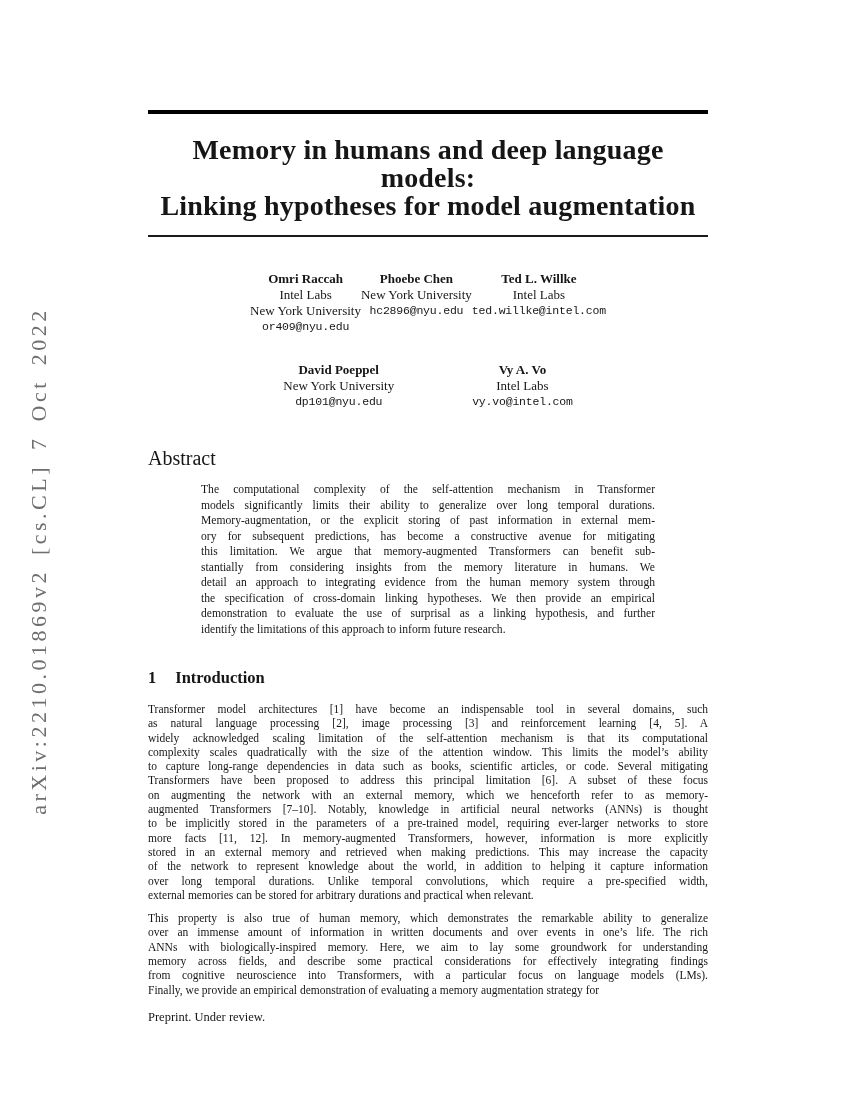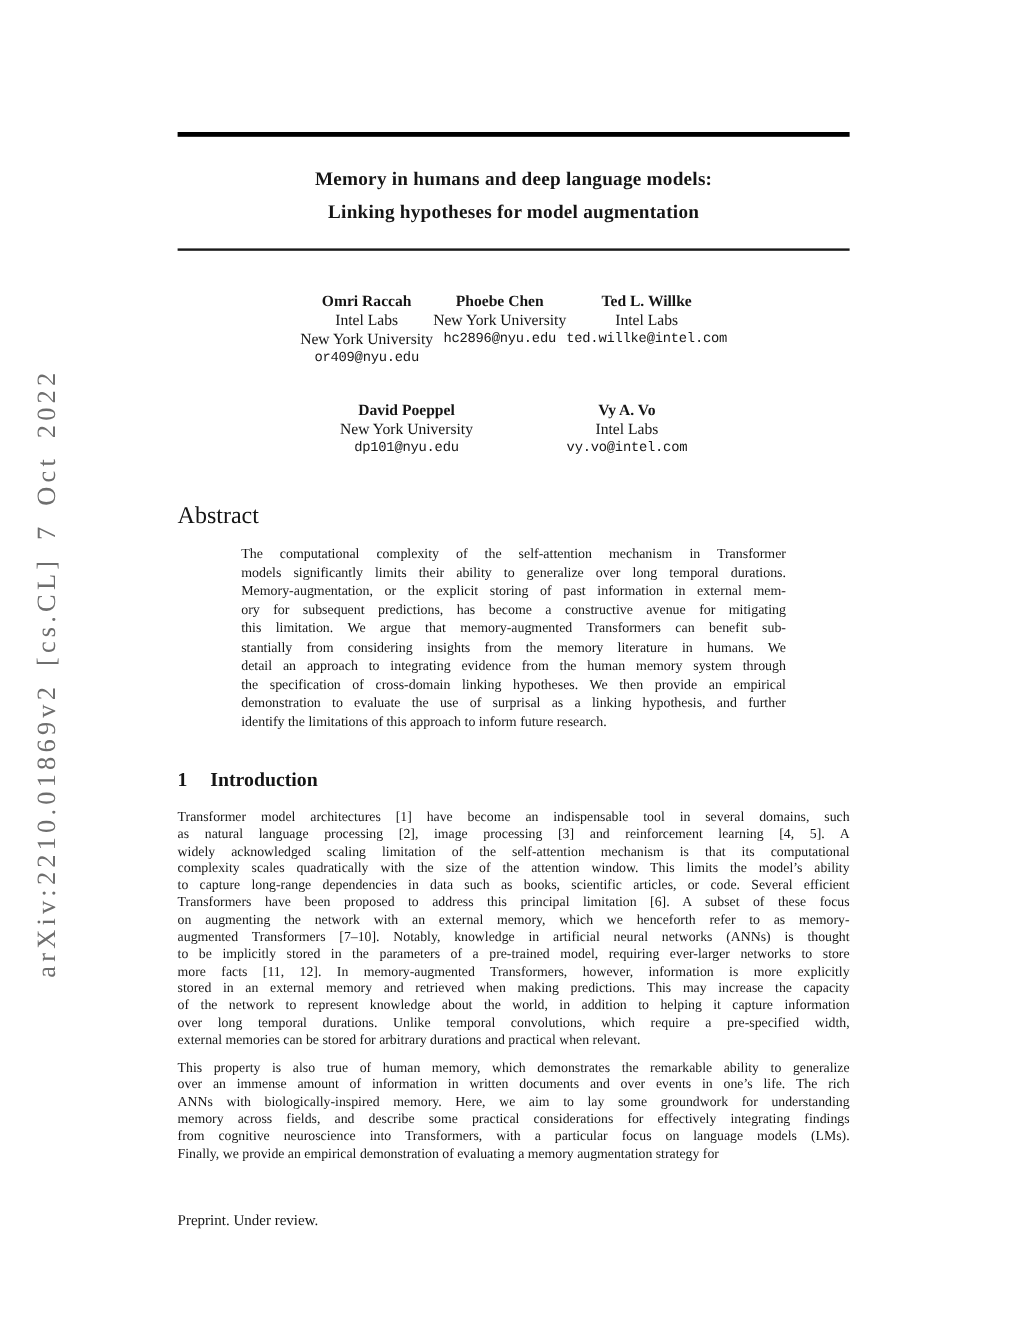--- a/index.html
+++ b/index.html
@@ -24,21 +24,21 @@
     height: 4px;
     background: #000;
   }
   .rule-thin {
     margin-top: 15px;
     height: 2px;
     background: #1a1a1a;
   }
   .paper-title {
     margin-top: 22px;
-    font-size: 16px;
+    font-size: 28px;
     font-weight: bold;
     line-height: 28px;
     text-align: center;
     letter-spacing: 0.2px;
   }
   .paper-title .line { text-align: center; }
   
   .jlines .line {
     text-align: justify;
     text-align-last: justify;
@@ -181,21 +181,21 @@
 
     <div class="section-heading">
       <span class="sec-num">1</span><span>Introduction</span>
     </div>
 
     <div class="body-para first jlines">
         <div class="line">Transformer model architectures [1] have become an indispensable tool in several domains, such</div>
         <div class="line">as natural language processing [2], image processing [3] and reinforcement learning [4, 5].  A</div>
         <div class="line">widely acknowledged scaling limitation of the self-attention mechanism is that its computational</div>
         <div class="line">complexity scales quadratically with the size of the attention window. This limits the model’s ability</div>
-        <div class="line">to capture long-range dependencies in data such as books, scientific articles, or code. Several efficient</div>
+        <div class="line">to capture long-range dependencies in data such as books, scientific articles, or code. Several mitigating</div>
         <div class="line">Transformers have been proposed to address this principal limitation [6].  A subset of these focus</div>
         <div class="line">on augmenting the network with an external memory, which we henceforth refer to as memory-</div>
         <div class="line">augmented Transformers [7–10]. Notably, knowledge in artificial neural networks (ANNs) is thought</div>
         <div class="line">to be implicitly stored in the parameters of a pre-trained model, requiring ever-larger networks to store</div>
         <div class="line">more facts [11, 12].  In memory-augmented Transformers, however, information is more explicitly</div>
         <div class="line">stored in an external memory and retrieved when making predictions. This may increase the capacity</div>
         <div class="line">of the network to represent knowledge about the world, in addition to helping it capture information</div>
         <div class="line">over long temporal durations.  Unlike temporal convolutions, which require a pre-specified width,</div>
         <div class="line">external memories can be stored for arbitrary durations and practical when relevant.</div>
       </div>

